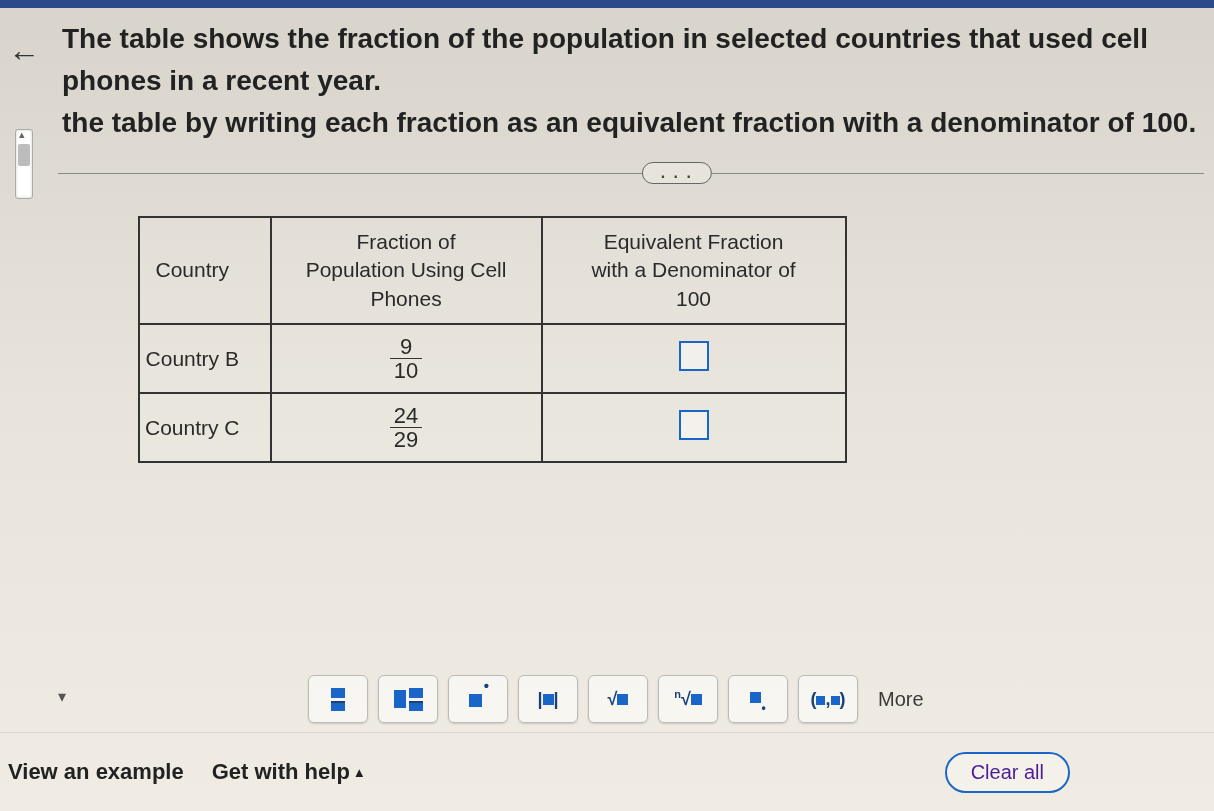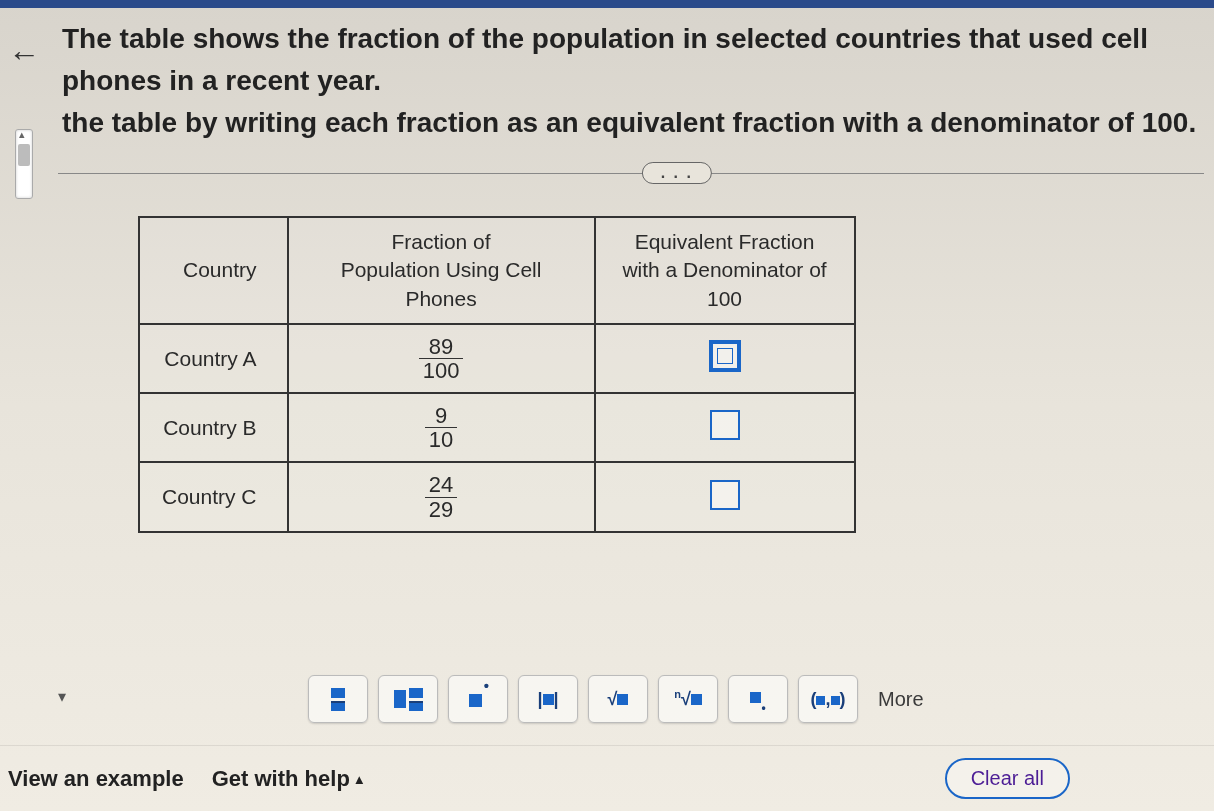--- a/index.html
+++ b/index.html
@@ -91,21 +91,21 @@
       border: 2px solid #333;
       padding: 10px 18px;
       text-align: center;
       font-size: 21px;
     }
     .data-table th {
       font-weight: 400;
       vertical-align: middle;
       line-height: 1.35;
     }
-    .data-table td:first-child, .data-table th:first-child { text-align:right; padding-left:22px; padding-right:30px; }
+    .data-table td:first-child, .data-table th:first-child { text-align:center; padding-left:5px; padding-right:30px; }
     .frac {
       display: inline-flex;
       flex-direction: column;
       align-items: center;
       line-height: 1.05;
       font-size: 22px;
     }
     .frac .num { padding: 0 4px; }
     .frac .den { border-top: 1.5px solid #333; padding: 0 4px 0 4px; }
     .answer-box {
@@ -151,21 +151,21 @@
     .tool-mixed .wh{ width:12px; height:18px; background:#1a66c8;}
     .tool-more { color:#3a3a3a; font-size:20px; border:none; background:none; box-shadow:none; }
     .toolbar-down {
       position:absolute; left:58px; bottom:98px;
       width:26px; height:26px;
       color:#555;
     }
     .bottom-bar {
       position:absolute;
       left:0; right:0; bottom:0;
-      height: 66px;
+      height: 79px;
       display:flex;
       align-items:center;
       gap: 28px;
       padding: 0 8px;
       border-top: 1px solid rgba(0,0,0,.08);
     }
     .link-btn {
       font-size: 22px;
       color: #222;
       font-weight: 700;
@@ -205,41 +205,29 @@
 
   <div class="divider-row">
     <div class="divider-line"></div>
     <div class="ellipsis-pill">. . .</div>
   </div>
 
   <table class="data-table">
     <thead>
       <tr>
         <th>Country</th>
-        <th style="width:307px">
+        <th style="width:271px">
           Fraction of<br>Population Using Cell<br>Phones
         </th>
-        <th style="width:260px">
+        <th style="width:304px">
           Equivalent Fraction<br>with a Denominator of<br>100
         </th>
       </tr>
     </thead>
     <tbody>
-      <tr>
-        <td>Country A</td>
-        <td>
-          <span class="frac">
-            <span class="num">89</span>
-            <span class="den">100</span>
-          </span>
-        </td>
-        <td>
-          <span class="answer-box active"></span>
-        </td>
-      </tr>
       <tr>
         <td>Country B</td>
         <td>
           <span class="frac">
             <span class="num">9</span>
             <span class="den">10</span>
           </span>
         </td>
         <td>
           <span class="answer-box"></span>

